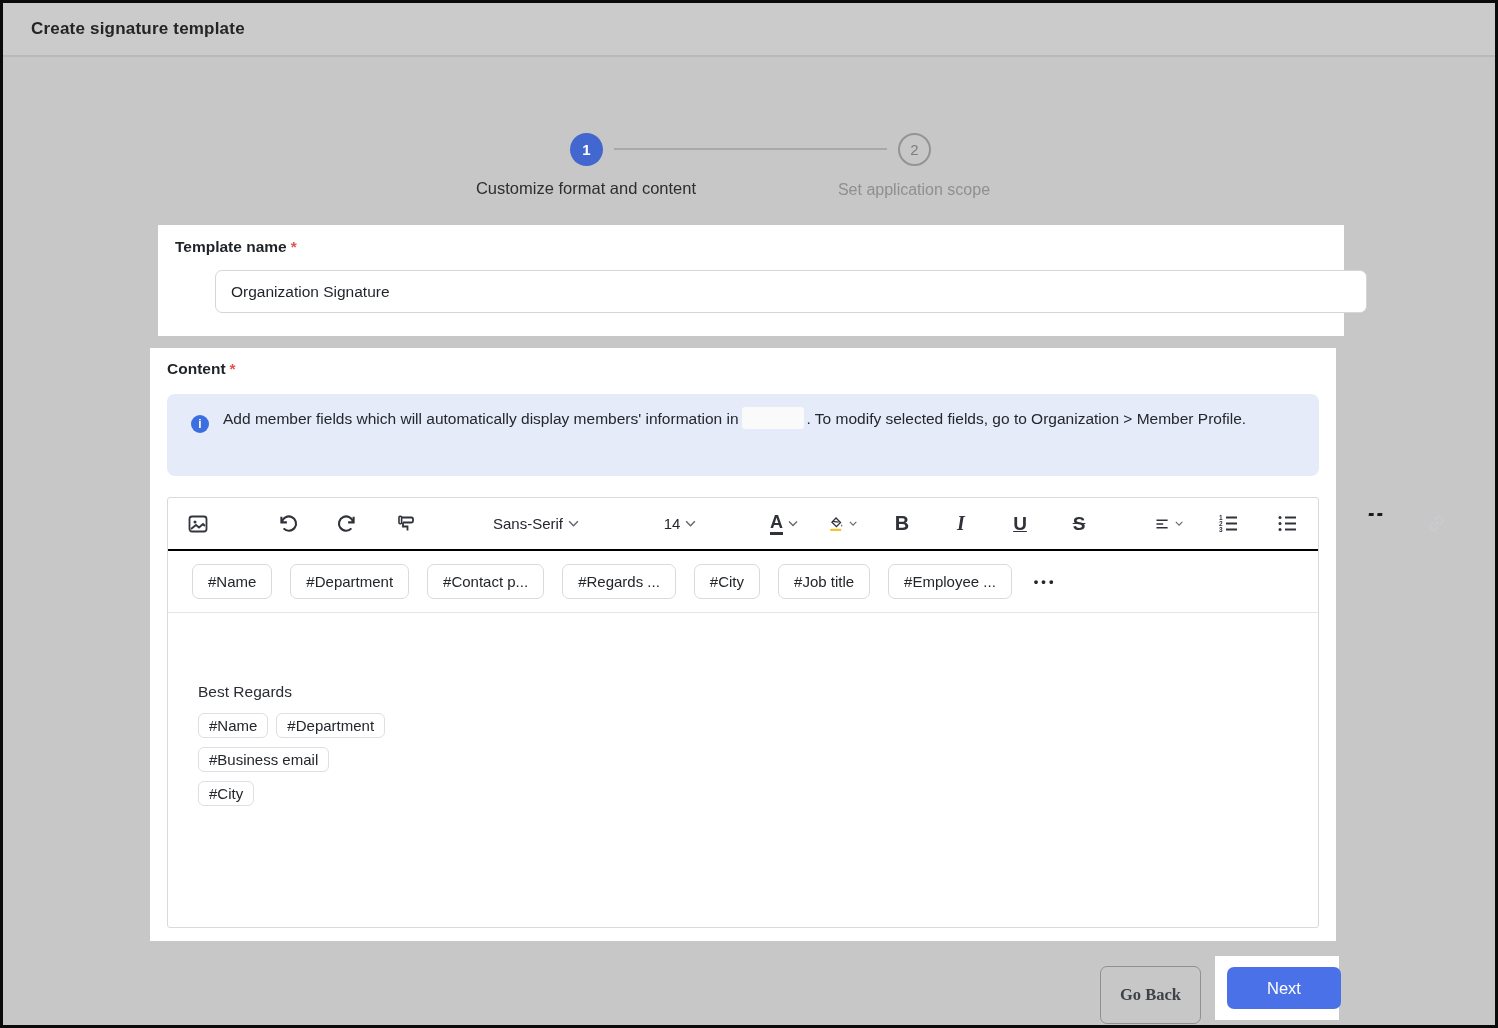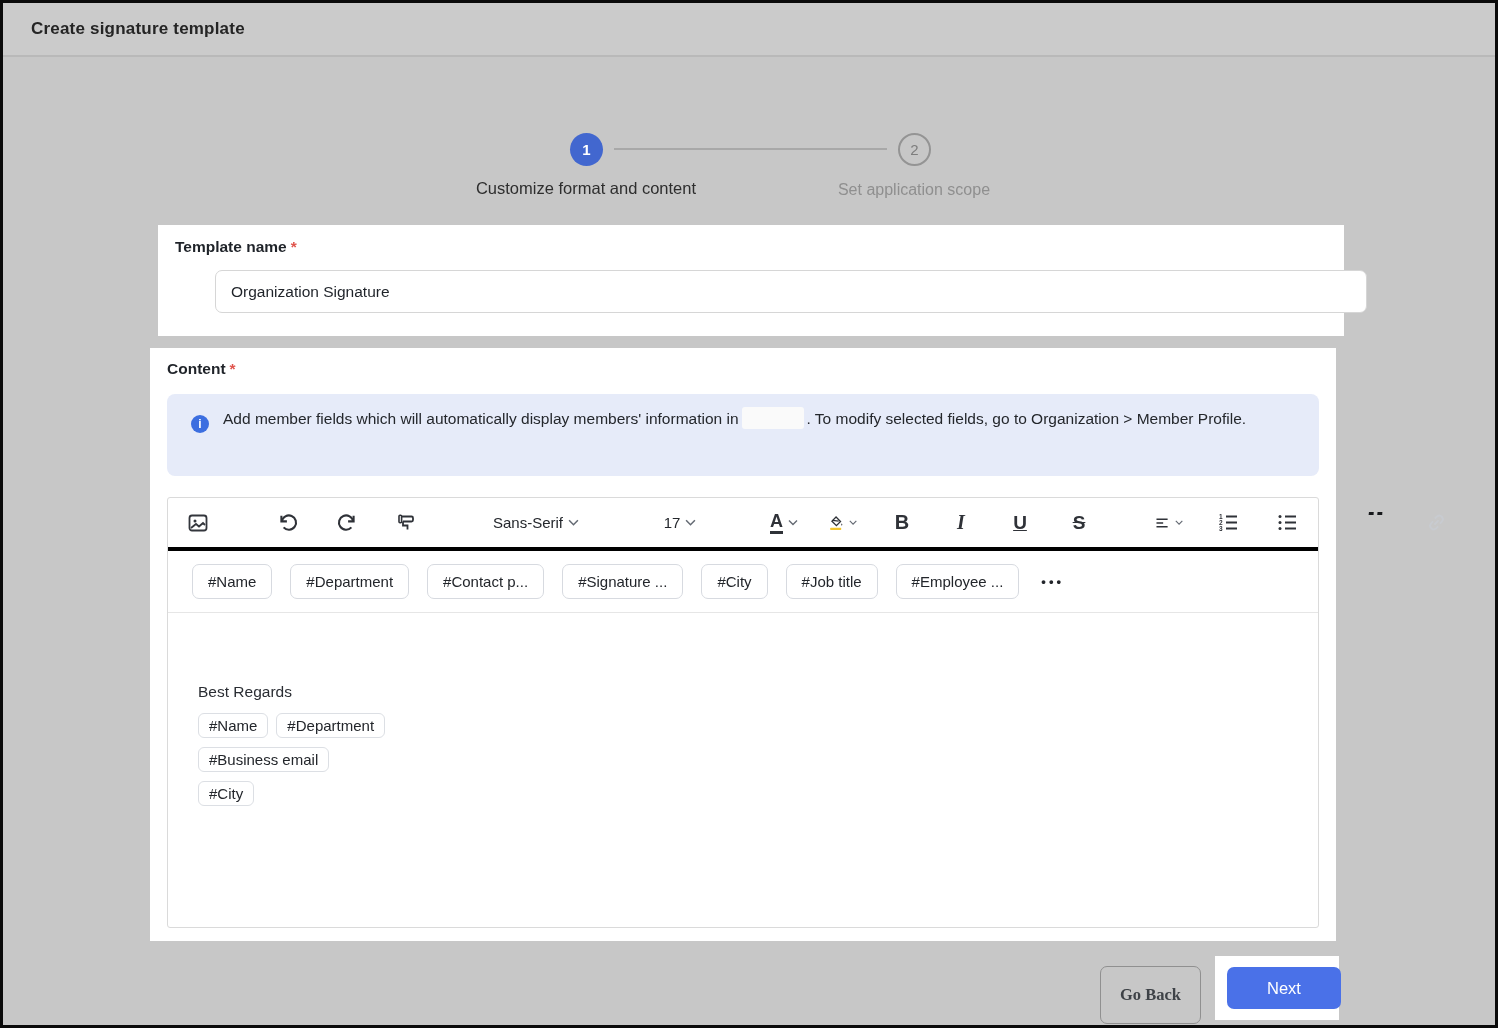--- a/index.html
+++ b/index.html
@@ -30,21 +30,21 @@
   .name-input { position:absolute; left:17px; top:45px; width:1152px; height:43px; border:1px solid #d6d6d6; border-radius:7px; padding:0 15px; font-size:15.5px; color:#1f2329; background:#fff; outline:none; font-family:inherit;margin-left:40px; }
 
   
   .banner { position:absolute; left:17px; top:46px; width:1152px; height:82px; background:#e6ebf9; border-radius:8px; }
   .info-ic { position:absolute; left:24px; top:21px; width:18px; height:18px; border-radius:50%; background:#3c6ee0; color:#fff; font-size:12px; font-weight:700; display:flex; align-items:center; justify-content:center; font-style:normal; }
   .banner-text { position:absolute; left:56px; top:10px; right:60px; font-size:15.5px; line-height:30px; color:#24272c; }
   .redact { display:inline-block; width:62px; height:22px; background:#fafafa; border-radius:3px; vertical-align:-5px; margin:0 3px; }
 
   
   .editor { position:absolute; left:17px; top:149px; width:1152px; height:431px; border:1px solid #dadada; border-radius:3px; background:#fff; }
-  .toolbar { height:53px; border-bottom:4px solid #000000; display:flex; align-items:center; padding:0 16px; gap:31px; }
+  .toolbar { height:53px; border-bottom:2px solid #000000; display:flex; align-items:center; padding:0 16px; gap:31px; }
   .tbtn { display:flex; align-items:center; justify-content:center; min-width:28px; height:34px; cursor:pointer; color:#33363c; gap:5px; border-radius:4px; }
   .tdiv { width:1px; height:24px; background:#dedede; }
   .tb-letter { font-size:20px; font-weight:700; color:#2f3238; }
   .tb-italic { font-size:20px; font-style:italic; font-weight:600; font-family:"Liberation Serif","DejaVu Serif",serif; }
   .tb-under { font-size:19px; font-weight:600; text-decoration:underline; }
   .tb-strike { font-size:19px; font-weight:600; text-decoration:line-through; }
   .tb-select { font-size:15px; color:#24272c; }
   .fontA { font-size:18px; font-weight:700; color:#2f3238; border-bottom:3px solid #2f3238; line-height:19px; }
   .quote-glyph { font-family:"DejaVu Serif","Liberation Serif",serif; font-size:38px; font-weight:700; color:#17191c; line-height:14px; height:22px; overflow:hidden; }
   .link-dim { color:#c8cbd0; }
@@ -138,21 +138,21 @@
         </div>
         <div class="tdiv"></div>
         <div class="tbtn" style="min-width:108px;">
           <span class="tb-select">Sans-Serif</span>
           <svg width="11" height="7" viewBox="0 0 10 6">
               <path d="M1 1 L5 5 L9 1" fill="none" stroke="#646a73" stroke-width="1.4"></path>
             </svg>
         </div>
         <div class="tdiv"></div>
         <div class="tbtn" style="min-width:56px;">
-          <span class="tb-select">17</span>
+          <span class="tb-select">14</span>
           <svg width="11" height="7" viewBox="0 0 10 6">
               <path d="M1 1 L5 5 L9 1" fill="none" stroke="#646a73" stroke-width="1.4"></path>
             </svg>
         </div>
         <div class="tdiv"></div>
         <div class="tbtn">
           <span class="fontA">A</span>
           <svg width="11" height="7" viewBox="0 0 10 6">
               <path d="M1 1 L5 5 L9 1" fill="none" stroke="#646a73" stroke-width="1.4"></path>
             </svg>
@@ -216,21 +216,21 @@
               <path d="M8 12 l4-4" stroke="#c8cbd0" stroke-width="1.8"></path>
             </svg>
         </div>
       </div>
 
       <div class="chips-row">
         <div class="chips-wrap">
             <span class="chip">#Name</span>
             <span class="chip">#Department</span>
             <span class="chip">#Contact p...</span>
-            <span class="chip">#Signature ...</span>
+            <span class="chip">#Regards ...</span>
             <span class="chip">#City</span>
             <span class="chip">#Job title</span>
             <span class="chip">#Employee ...</span>
           </div>
         <span class="more-dots">•••</span>
       </div>
 
       <div class="editor-body">
         <div class="greeting">Best Regards</div>
         <div>

